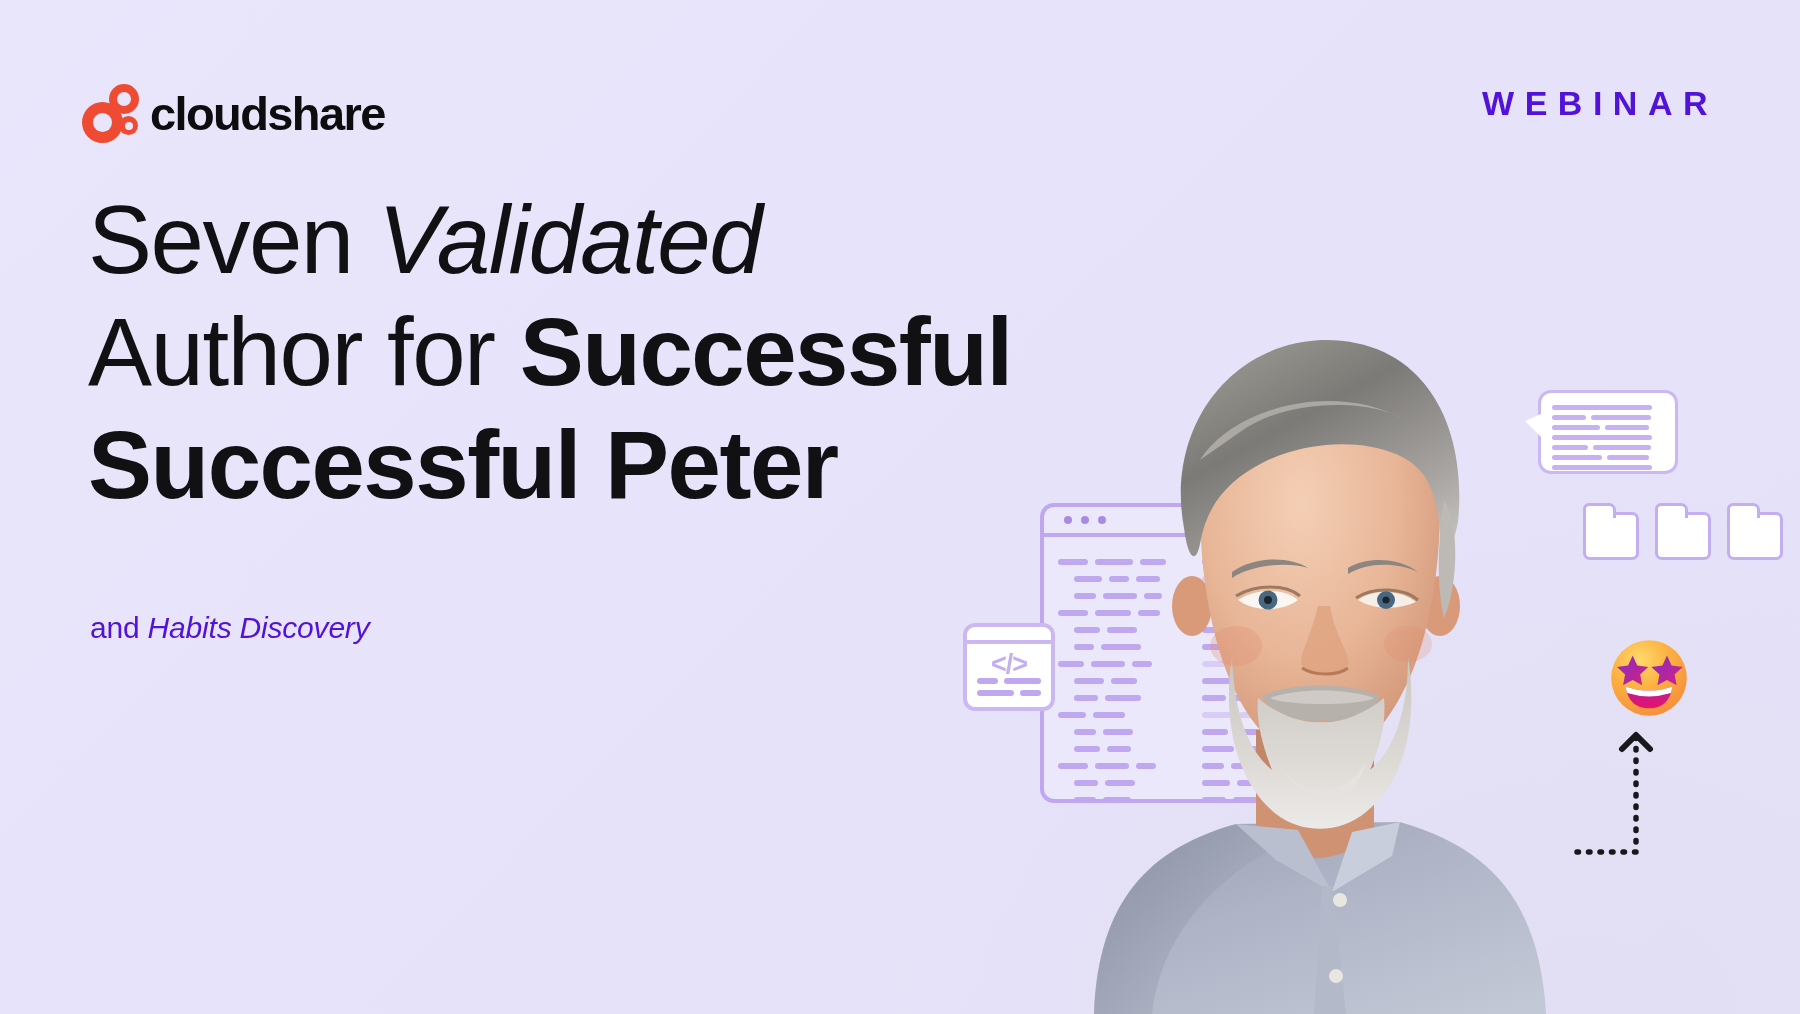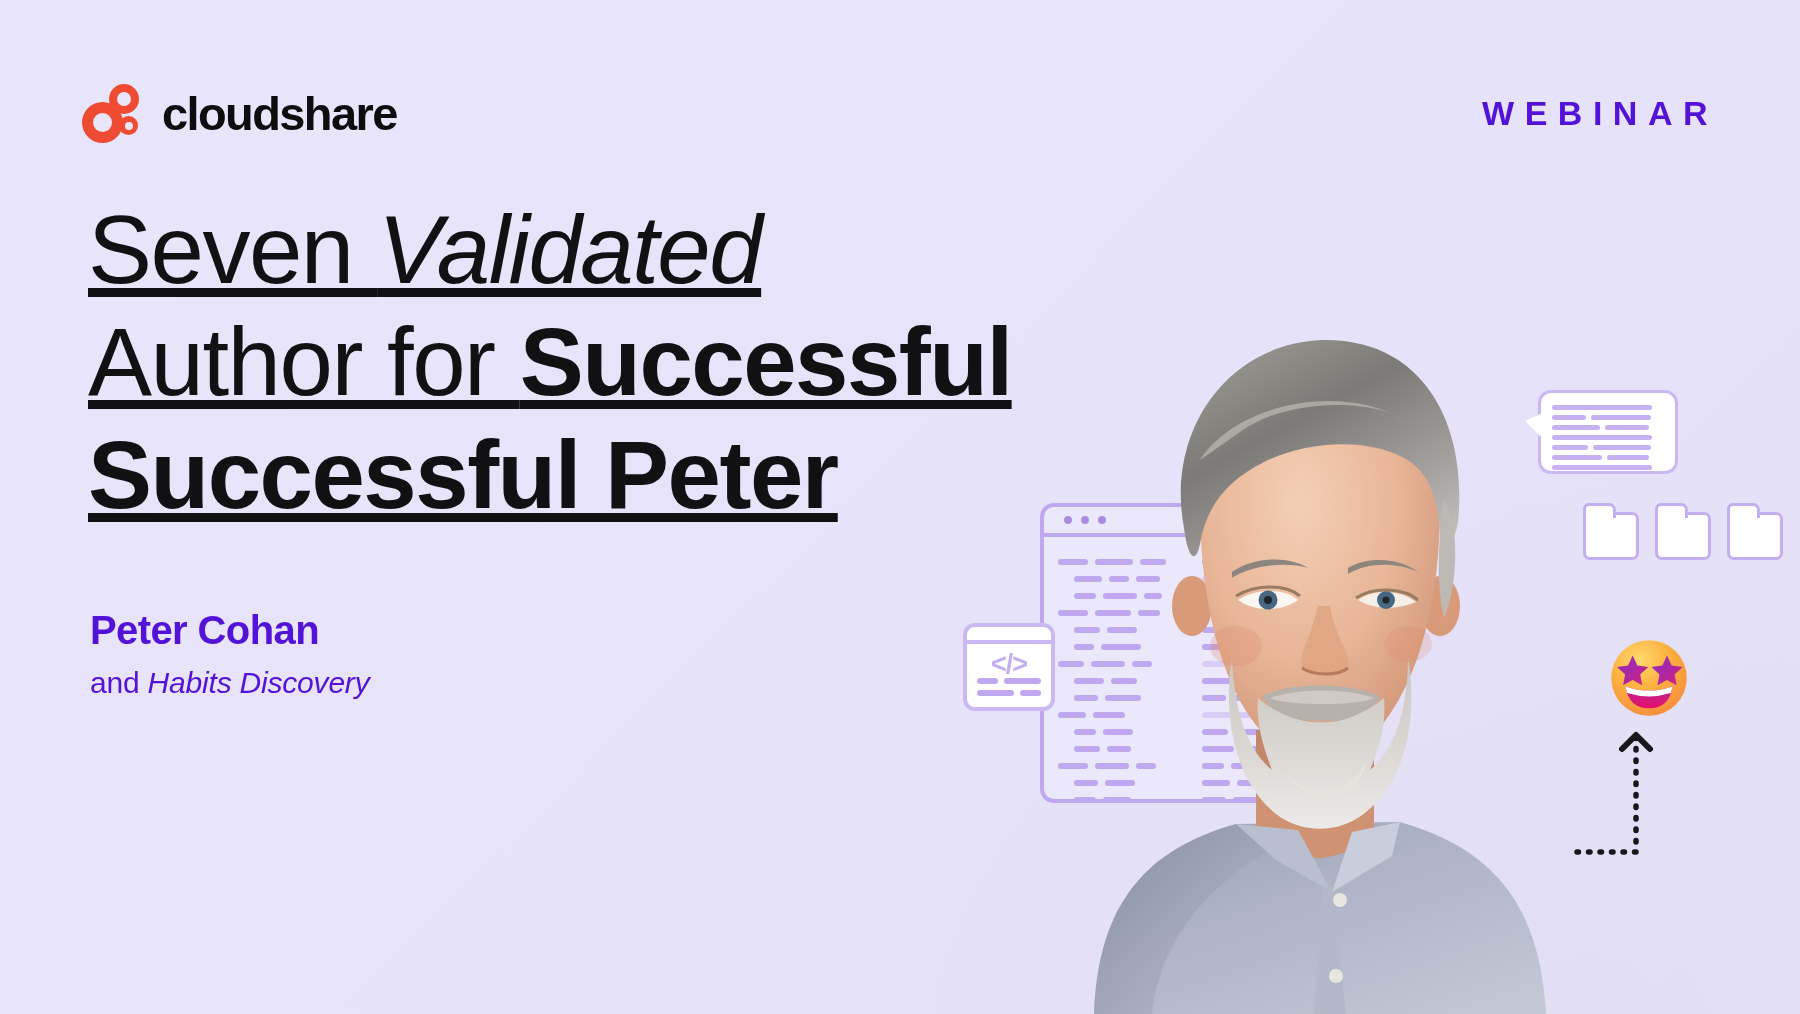--- a/index.html
+++ b/index.html
@@ -15,21 +15,21 @@
     width:1800px; height:1014px;
     background:
       radial-gradient(ellipse 1200px 900px at 88% 100%, #e2dff4 0%, rgba(226,223,244,0) 60%),
       linear-gradient(135deg, #e9e5fb 0%, #e7e3fa 45%, #e4e0f7 100%);
     overflow:hidden;
   }
 
   
   #logo{
     position:absolute; left:82px; top:84px;
-    display:flex; align-items:center; gap:16px;
+    display:flex; align-items:center; gap:4px;
   }
   .logo-mark{ position:relative; width:64px; height:58px; }
   .lm-big{
     position:absolute; left:0; top:18px;
     width:41px; height:41px; border-radius:50%;
     background:#ef4b33;
   }
   .lm-big::after{
     content:""; position:absolute; left:11px; top:11px;
     width:19px; height:19px; border-radius:50%;
@@ -55,36 +55,35 @@
     width:8px; height:8px; border-radius:50%;
     background:#e9e5fb;
   }
   .logo-word{
     font-size:47px; font-weight:700; color:#0d0d10;
     letter-spacing:-1.6px;
   }
 
   
   #webinar-label{
-    position:absolute; right:82px; top:94px;
+    position:absolute; right:82px; top:84px;
     font-size:34px; font-weight:700; color:#5212d8;
     letter-spacing:10.5px;
   }
 
   
   #headline{
-    position:absolute; left:88px; top:194px;
+    position:absolute; left:88px; top:184px;
     width:1080px;
     color:#111114;
     font-size:96px;
     line-height:1.17;
     letter-spacing:-1.5px;
     font-weight:400;
     white-space:nowrap;
-    text-decoration:underline;
   }
   #headline .ln{ display:block; }
   #headline .it{ font-style:italic; }
   #headline .bd{ font-weight:700; }
 
   
   #speaker{
     position:absolute; left:90px; top:608px;
     color:#5212d8;
   }
@@ -569,17 +568,16 @@
     </span>
     <span class="ln">
       <span>Author for </span><span class="bd">Successful</span>
     </span>
     <span class="ln">
       <span class="bd">Successful Peter</span>
     </span>
   </div>
 
   <div id="speaker">
-    <div id="speaker-name">Peter Cohan</div>
     <div id="speaker-role2"><span>and </span><span id="speaker-book">Habits Discovery</span></div>
   </div>
 
 </div>
 
 </body></html>

